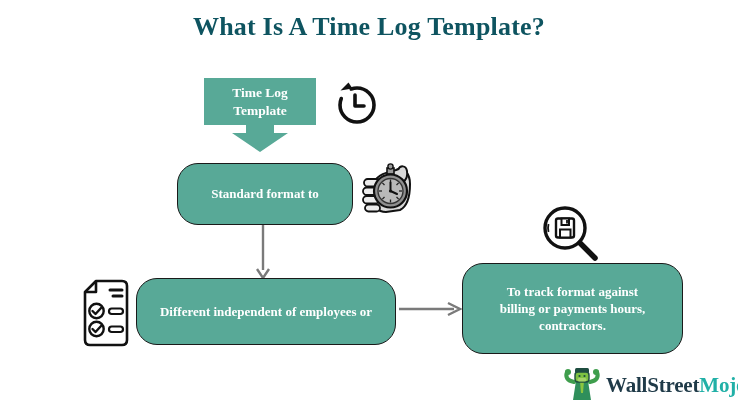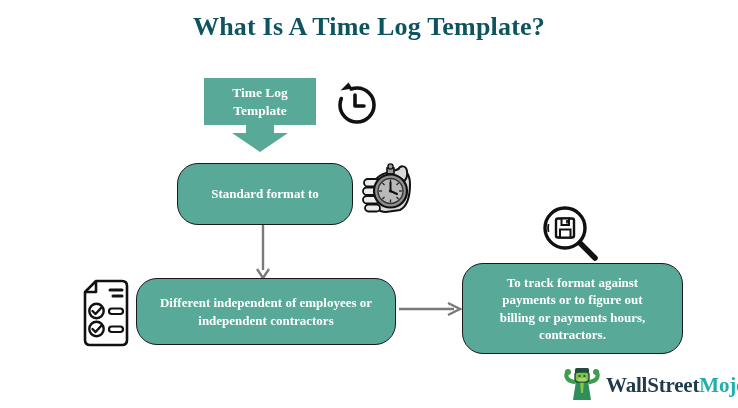--- a/index.html
+++ b/index.html
@@ -96,41 +96,39 @@
     <circle cx="14.5" cy="32" r="7.2" fill="none" stroke="#111" stroke-width="2.4"></circle>
     <path d="M10.5 32 L13.5 35 L19.5 28.5" fill="none" stroke="#111" stroke-width="2.4" stroke-linecap="round" stroke-linejoin="round"></path>
     <rect x="27" y="29.5" width="14" height="5.5" rx="2.7" fill="#fff" stroke="#111" stroke-width="2.2"></rect>
     <circle cx="14.5" cy="50" r="7.2" fill="none" stroke="#111" stroke-width="2.4"></circle>
     <path d="M10.5 50 L13.5 53 L19.5 46.5" fill="none" stroke="#111" stroke-width="2.4" stroke-linecap="round" stroke-linejoin="round"></path>
     <rect x="27" y="47.5" width="14" height="5.5" rx="2.7" fill="#fff" stroke="#111" stroke-width="2.2"></rect>
   </svg>
 
   <div class="node node3 bordered">
     <span>Different independent of employees or</span>
-    <span>independent contractors</span>
   </div>
 
   <svg class="abs" style="left:398px;top:300px;" width="66" height="18" viewBox="0 0 66 18">
     <line x1="1" y1="9" x2="56" y2="9" stroke="#7A7A7A" stroke-width="2.4"></line>
     <polyline points="50,3 62,9 50,15" fill="none" stroke="#7A7A7A" stroke-width="2.4"></polyline>
   </svg>
 
   <svg class="abs" style="left:538px;top:202px;" width="64" height="62" viewBox="0 0 64 62">
     <circle cx="27" cy="26" r="20" fill="#fff" stroke="#111" stroke-width="3.4"></circle>
     <path d="M10.5 30 A 17 17 0 0 1 10.5 22" fill="none" stroke="#111" stroke-width="1.8"></path>
     <line x1="42" y1="41" x2="57" y2="56" stroke="#111" stroke-width="5.5" stroke-linecap="round"></line>
     <rect x="18" y="16.5" width="18" height="19" rx="2" fill="#fff" stroke="#111" stroke-width="2.4"></rect>
     <rect x="23.5" y="16.5" width="7.5" height="6.5" fill="#fff" stroke="#111" stroke-width="2"></rect>
     <line x1="29" y1="18" x2="29" y2="21.5" stroke="#111" stroke-width="1.8"></line>
     <rect x="22" y="27.5" width="10.5" height="8" fill="#fff" stroke="#111" stroke-width="2"></rect>
   </svg>
 
   <div class="node node4 bordered">
     <span>To track format against</span>
-    <span>payments or to figure out</span>
     <span>billing or payments hours,</span>
     <span>contractors.</span>
   </div>
 
   <div class="logo">
     <svg width="38" height="38" viewBox="0 0 38 38">
       <path d="M11 16 Q1 14 4 6" fill="none" stroke="#3f9e4d" stroke-width="4" stroke-linecap="round"></path>
       <circle cx="5" cy="6" r="3" fill="#3f9e4d"></circle>
       <path d="M27 16 Q37 14 34 6" fill="none" stroke="#3f9e4d" stroke-width="4" stroke-linecap="round"></path>
       <circle cx="33" cy="6" r="3" fill="#3f9e4d"></circle>

